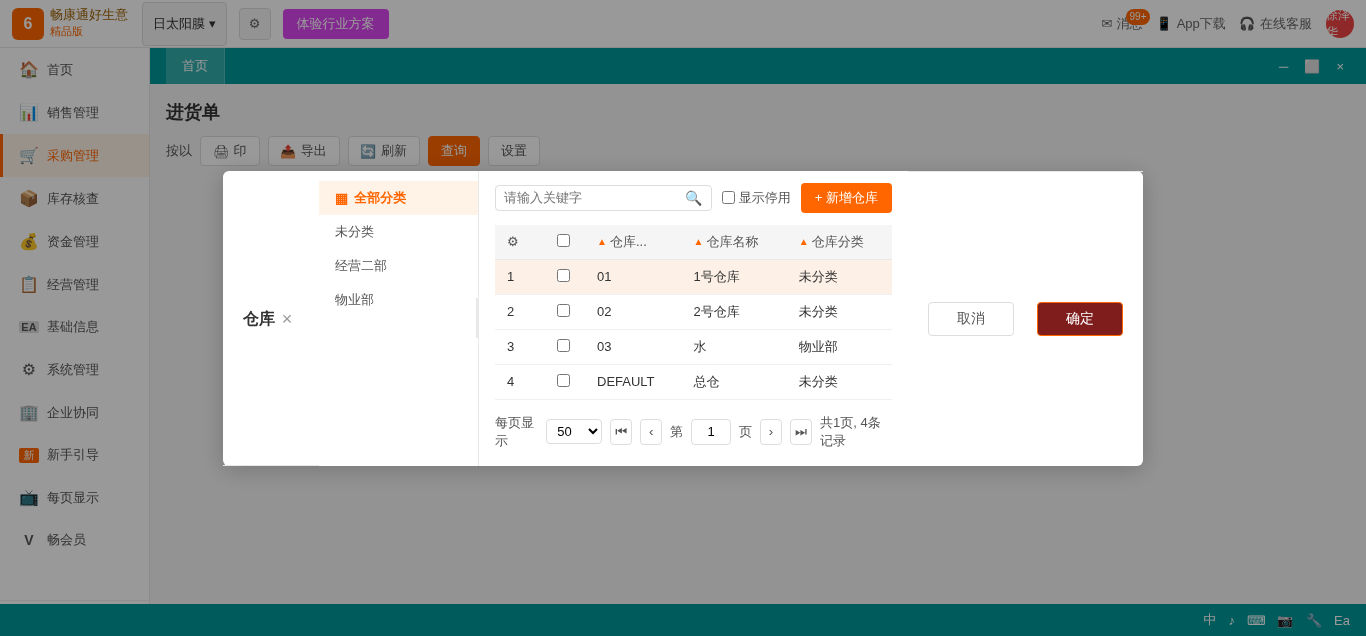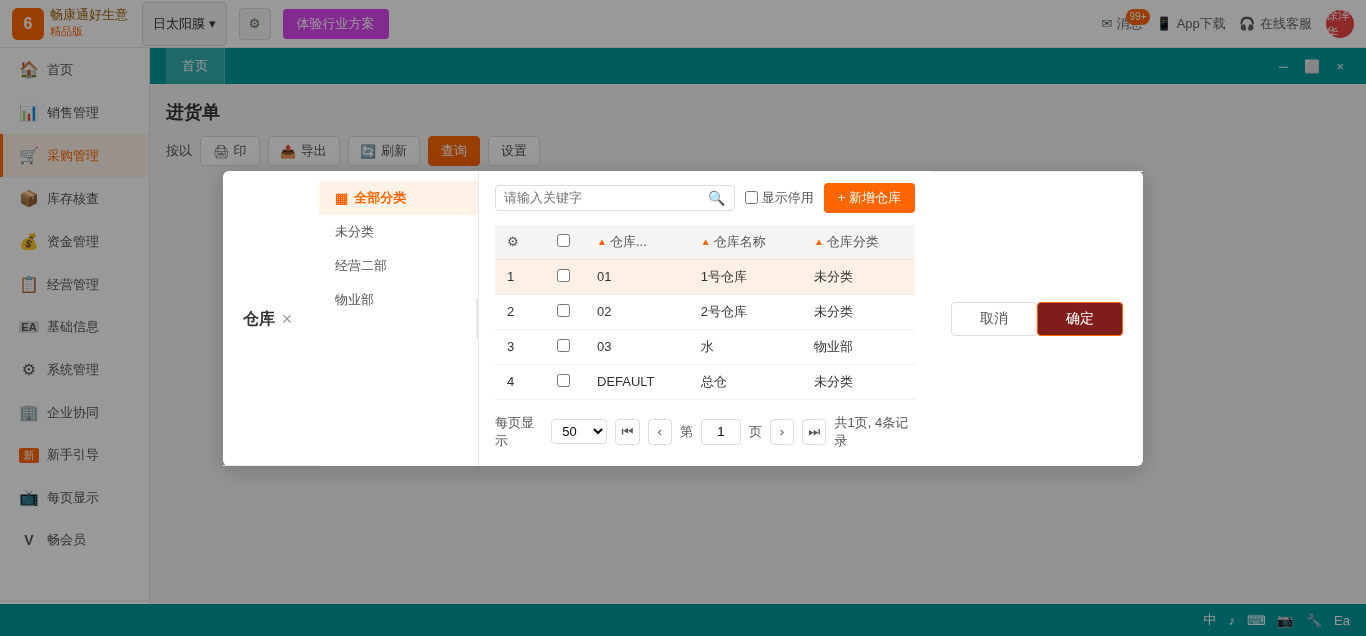--- a/index.html
+++ b/index.html
@@ -274,21 +274,21 @@
     .page-size-select {
       border: 1px solid #ddd; border-radius: 4px; padding: 3px 6px;
       font-size: 13px; background: #fff;
     }
 
     
     .modal-footer {
       display: flex; align-items: center; justify-content: center;
       padding: 14px 20px;
       border-top: 1px solid #e8e8e8;
-      gap: 0;
+      gap: 23px;
     }
     .footer-btn {
       padding: 7px 28px; border-radius: 4px; font-size: 14px; cursor: pointer;
       border: 1px solid #ddd; background: #fff; color: #555;
     }
     .footer-btn.primary { background: #7f1d1d; color: #fff; border-color: #f60; }
 
     
     .status-bar {
       height: 32px;

